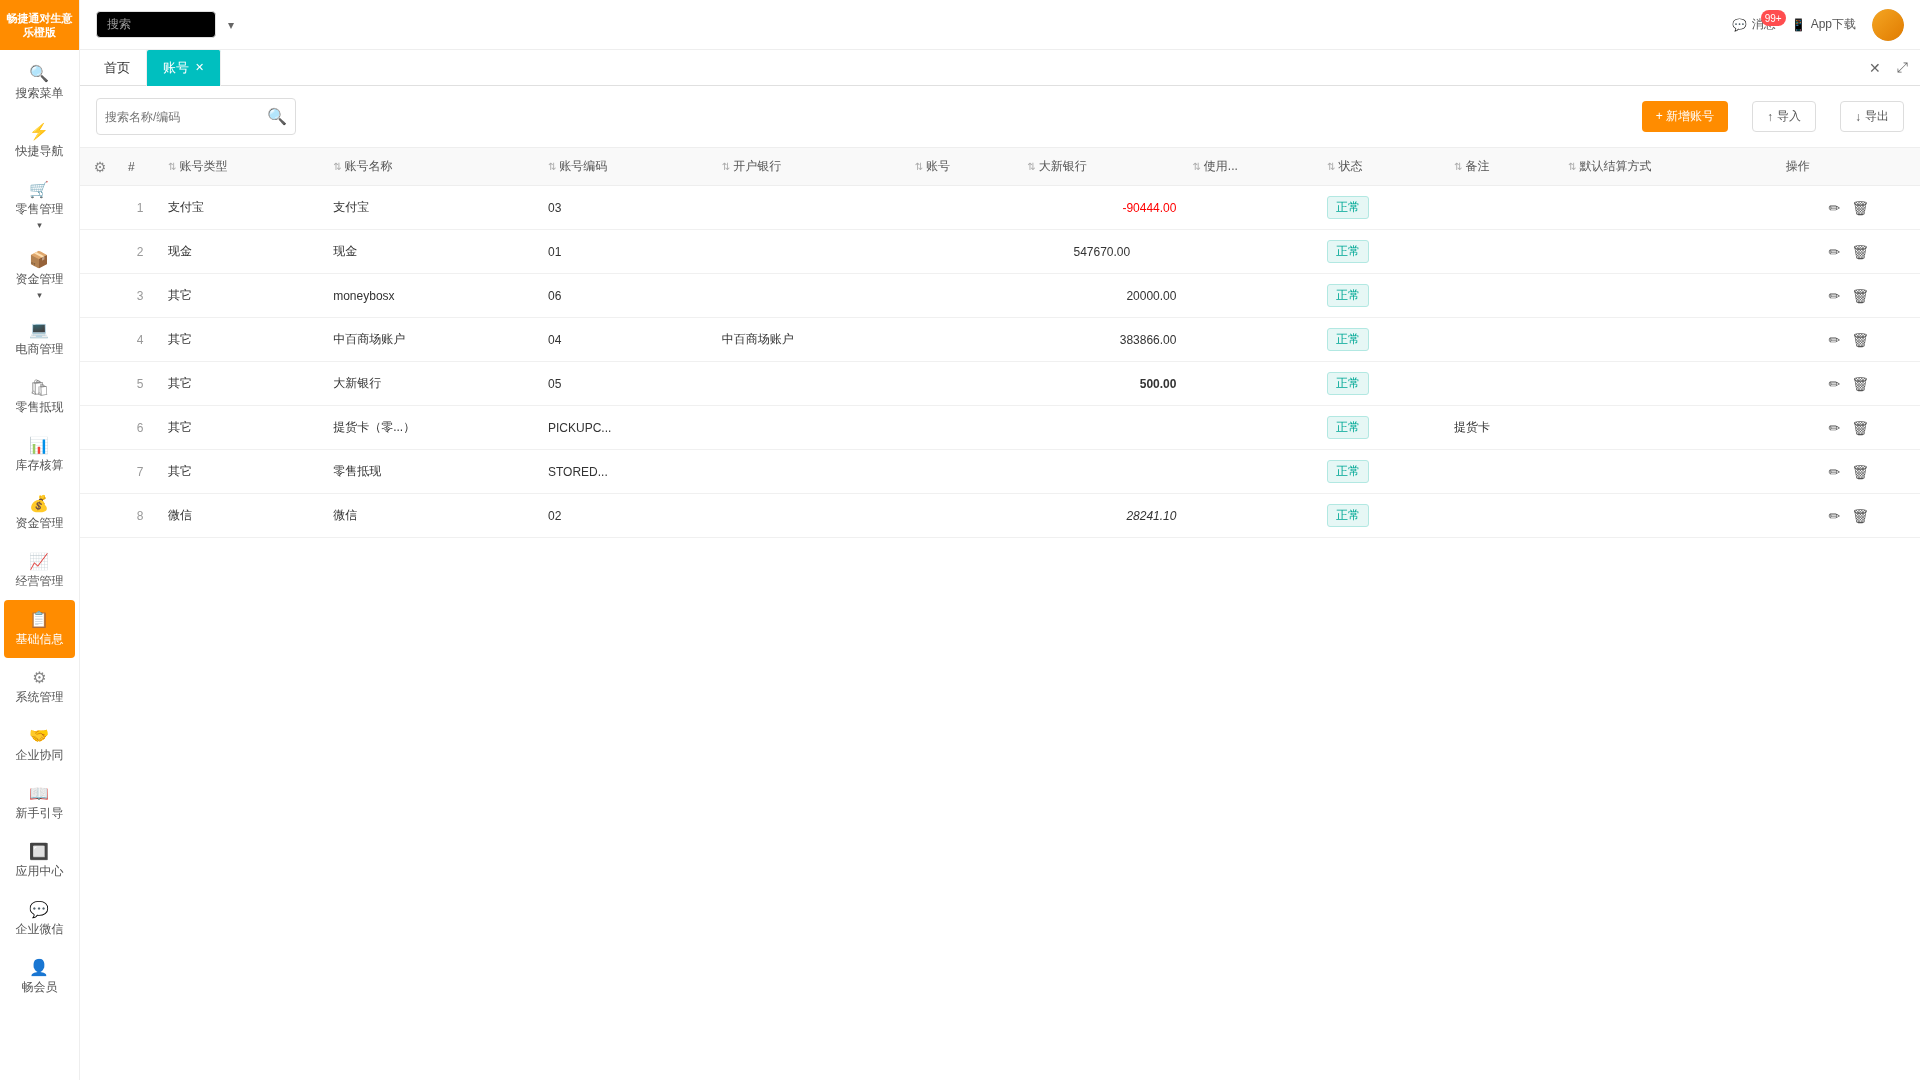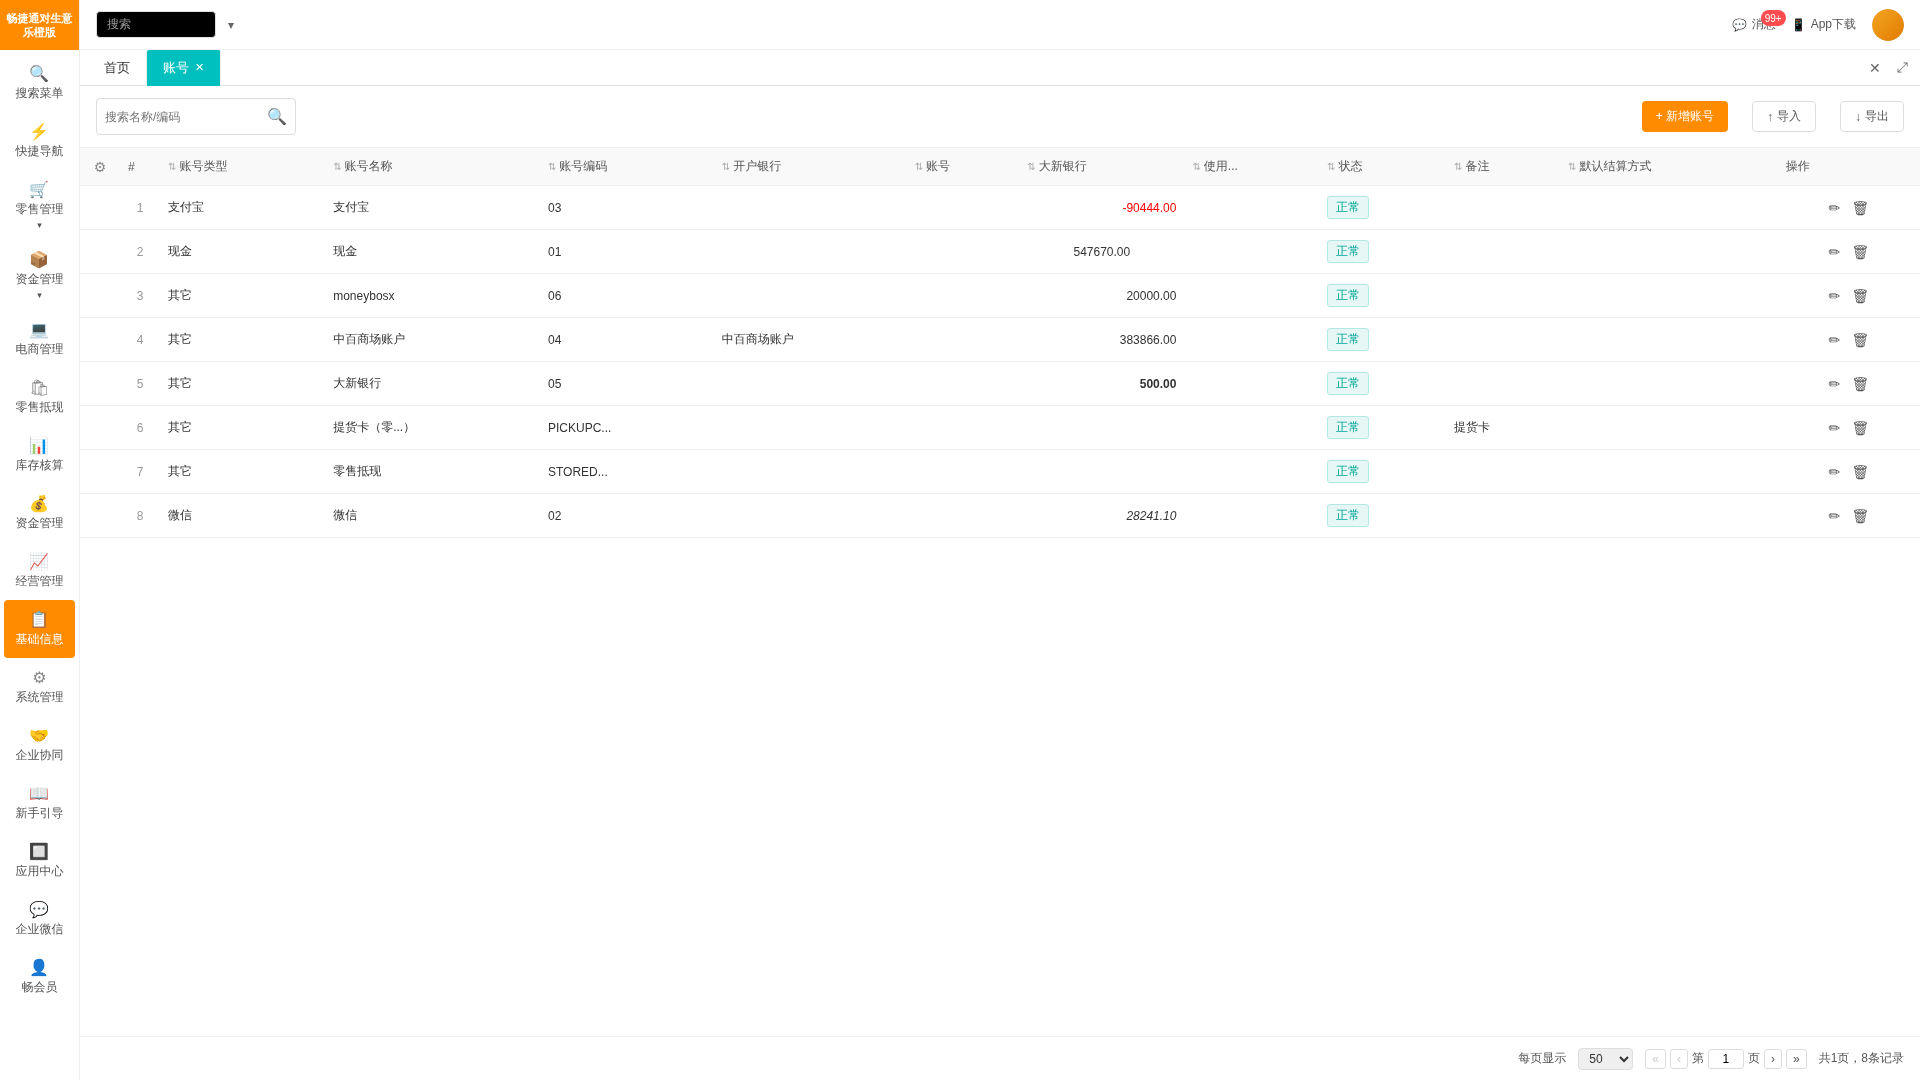--- a/index.html
+++ b/index.html
@@ -660,32 +660,14 @@
     <td></td>
     <td style="text-align:center;">
       <button class="action-btn" title="编辑">✏</button>
       <button class="action-btn" title="删除">🗑</button>
     </td>
   </tr>
           </tbody>
       </table>
     </div>
 
-    <div class="table-footer">
-      <span>每页显示</span>
-      <select class="page-size-select">
-        <option>50</option>
-        <option>20</option>
-        <option>100</option>
-      </select>
-      <div class="pagination">
-        <button class="page-btn" disabled="">«</button>
-        <button class="page-btn" disabled="">‹</button>
-        <span>第</span>
-        <input class="page-input" type="text" value="1" style="">
-        <span>页</span>
-        <button class="page-btn">›</button>
-        <button class="page-btn">»</button>
-      </div>
-      <span>共1页，8条记录</span>
-    </div>
   </div>
 </div>
 
 </body></html>

